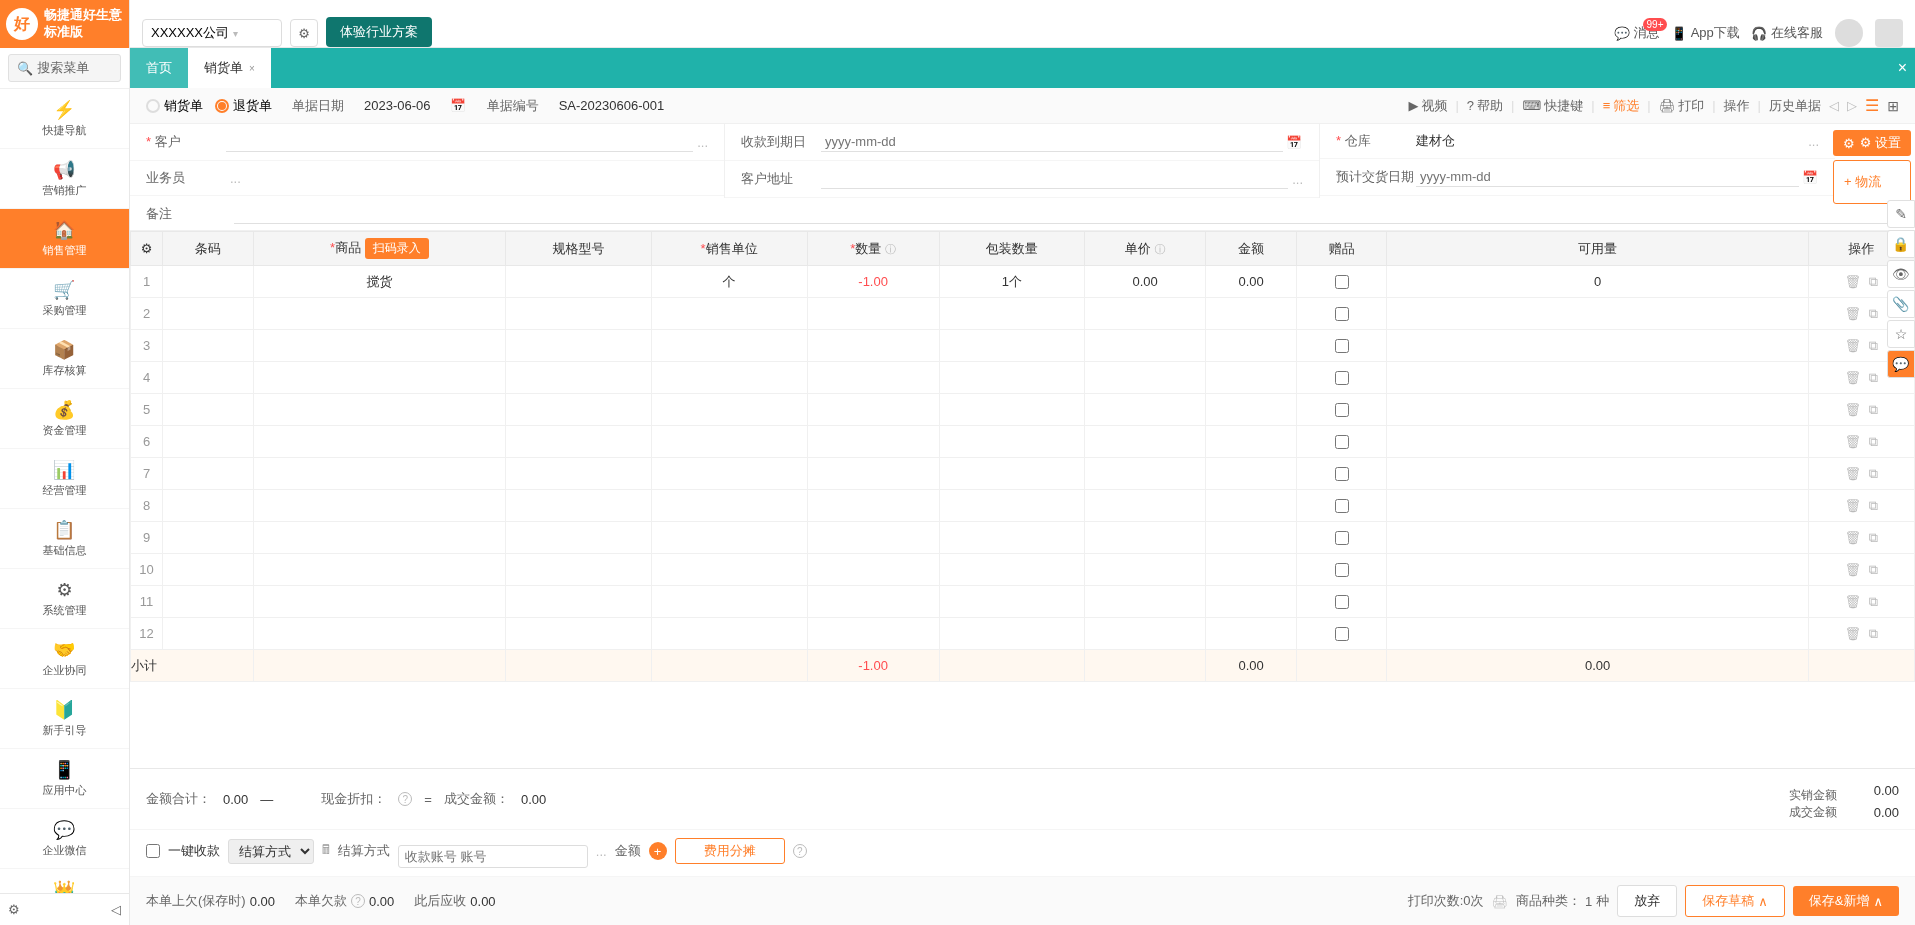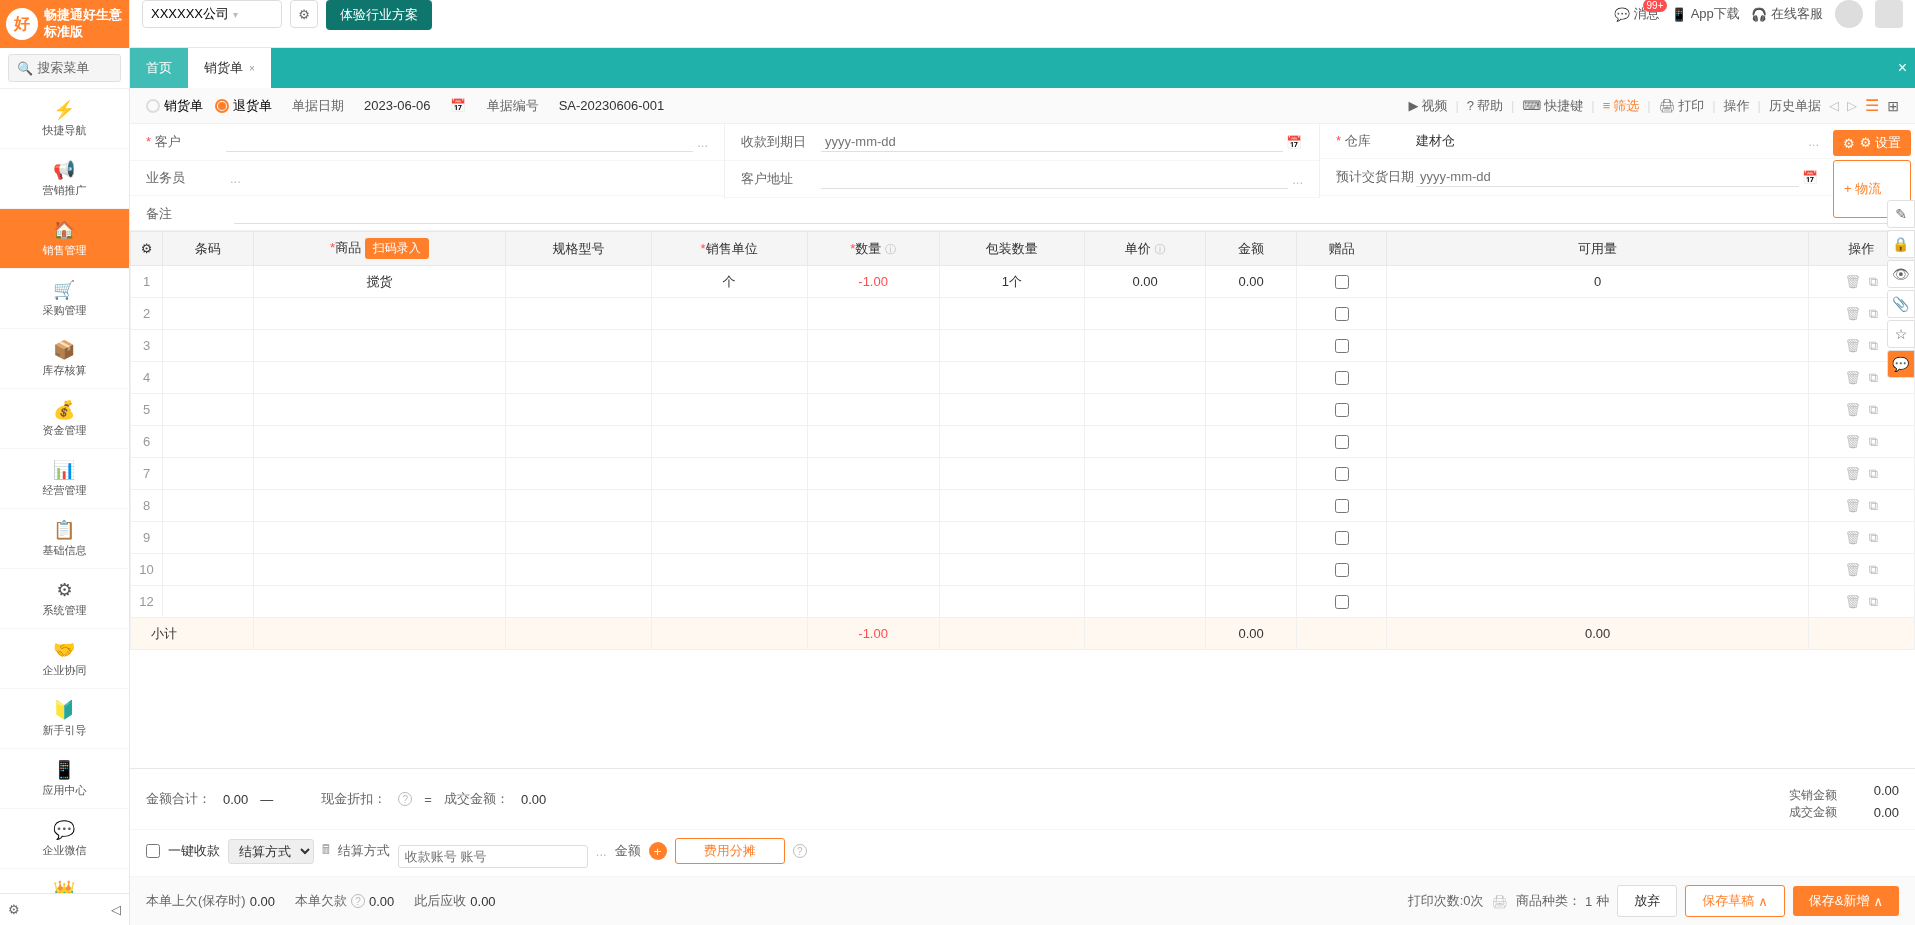--- a/index.html
+++ b/index.html
@@ -16,21 +16,21 @@
     .sidebar-item { display: flex; flex-direction: column; align-items: center; padding: 10px 0; cursor: pointer; color: #555; border-bottom: 1px solid #f5f5f5; position: relative; }
     .sidebar-item.active { background: #ff7f2a; color: #fff; }
     .sidebar-item-icon { font-size: 18px; margin-bottom: 2px; }
     .sidebar-item-label { font-size: 11px; }
     .sidebar-bottom { padding: 8px; display: flex; align-items: center; justify-content: space-between; border-top: 1px solid #e8e8e8; }
 
     
     .main { flex: 1; display: flex; flex-direction: column; height: 925px; overflow: hidden; }
 
     
-    .topbar { height: 48px; background: #fff; border-bottom: 1px solid #e8e8e8; display: flex; align-items: flex-start; padding: 0 12px; gap: 8px; flex-shrink: 0; }
+    .topbar { height: 48px; background: #fff; border-bottom: 1px solid #e8e8e8; display: flex; align-items: flex-end; padding: 0 12px; gap: 8px; flex-shrink: 0; }
     .company-select { display: flex; align-items: center; gap: 4px; border: 1px solid #ddd; border-radius: 4px; padding: 4px 8px; cursor: pointer; min-width: 140px; background: #fff; }
     .topbar-settings { width: 28px; height: 28px; border: 1px solid #ddd; border-radius: 4px; display: flex; align-items: center; justify-content: center; cursor: pointer; color: #666; }
     .topbar-trial-btn { background: #0f766e; color: #fff; border: none; border-radius: 4px; padding: 6px 14px; cursor: pointer; font-size: 13px; }
     .topbar-spacer { flex: 1; }
     .topbar-right { display: flex; align-items: center; gap: 12px; }
     .topbar-msg { display: flex; align-items: center; gap: 3px; cursor: pointer; color: #555; position: relative; }
     .topbar-badge { background: #ff4d4f; color: #fff; border-radius: 10px; font-size: 10px; padding: 1px 4px; position: absolute; top: -6px; right: -8px; }
     .topbar-app { display: flex; align-items: center; gap: 3px; cursor: pointer; color: #555; }
     .topbar-service { display: flex; align-items: center; gap: 3px; cursor: pointer; color: #555; }
     .topbar-avatar { width: 28px; height: 28px; background: #ddd; border-radius: 50%; cursor: pointer; }
@@ -55,21 +55,21 @@
     .tool-separator { color: #ddd; }
     .form-row { display: flex; align-items: center; padding: 8px 16px; border-bottom: 1px solid #f5f5f5; }
     .form-label { color: #666; width: 80px; flex-shrink: 0; }
     .form-label.required::before { content: '* '; color: #ff4d4f; }
     .form-input { flex: 1; border: none; border-bottom: 1px solid #e0e0e0; padding: 2px 4px; color: #333; outline: none; background: transparent; }
     .form-dots { color: #bbb; cursor: pointer; margin-left: 4px; }
     .form-cal { color: #bbb; cursor: pointer; margin-left: 4px; }
     .form-field-col { border-right: 1px solid #f0f0f0; }
     .form-field-col:last-child { border-right: none; }
     .action-btn-setting { background: #ff7f2a; color: #fff; border: none; border-radius: 3px; padding: 4px 10px; cursor: pointer; font-size: 12px; display: flex; align-items: center; gap: 3px; }
-    .action-btn-logistics { background: #fff; color: #ff7f2a; border: 1px solid #ff7f2a; border-radius: 3px; padding: 19px 10px; cursor: pointer; font-size: 12px; display: flex; align-items: center; gap: 3px; }
+    .action-btn-logistics { background: #fff; color: #ff7f2a; border: 1px solid #ff7f2a; border-radius: 3px; padding: 12px 10px; cursor: pointer; font-size: 12px; display: flex; align-items: center; gap: 3px; }
 
     
     .table-area { flex: 1; overflow: auto; background: #fff; }
     .data-table { width: 100%; border-collapse: collapse; }
     .data-table th { background: #f5f5f5; border: 1px solid #e8e8e8; padding: 6px 8px; text-align: center; font-weight: normal; color: #333; white-space: nowrap; }
     .data-table td { border: 1px solid #f0f0f0; padding: 4px 8px; text-align: center; color: #333; height: 32px; }
     .data-table td.num-col { color: #ff4d4f; }
     .data-table .row-num { color: #999; text-align: center; }
     .scan-btn { background: #ff7f2a; color: #fff; border: none; border-radius: 3px; padding: 2px 8px; font-size: 12px; cursor: pointer; }
     .subtotal-row td { background: #fff8f0; font-weight: 500; }
@@ -576,20 +576,41 @@
                   <input type="checkbox" style="">
                 </div>
               </td>
       <td></td>
       <td>
         <span style="cursor:pointer;color:#bbb;margin-right:4px;">🗑</span>
         <span style="cursor:pointer;color:#bbb;">⧉</span>
       </td>
     </tr>
             <tr>
+      <td class="row-num">11</td>
+      <td></td>
+      <td></td>
+      <td></td>
+      <td></td>
+      <td class=""></td>
+      <td></td>
+      <td></td>
+      <td></td>
+      <td>
+                <div class="checkbox-cell">
+                  <input type="checkbox" style="">
+                </div>
+              </td>
+      <td></td>
+      <td>
+        <span style="cursor:pointer;color:#bbb;margin-right:4px;">🗑</span>
+        <span style="cursor:pointer;color:#bbb;">⧉</span>
+      </td>
+    </tr>
+            <tr>
       <td class="row-num">12</td>
       <td></td>
       <td></td>
       <td></td>
       <td></td>
       <td class=""></td>
       <td></td>
       <td></td>
       <td></td>
       <td>
@@ -599,21 +620,21 @@
               </td>
       <td></td>
       <td>
         <span style="cursor:pointer;color:#bbb;margin-right:4px;">🗑</span>
         <span style="cursor:pointer;color:#bbb;">⧉</span>
       </td>
     </tr>
           </tbody>
         <tfoot>
           <tr class="subtotal-row">
-            <td colspan="2" style="text-align:left;padding-left:20px;">小计</td>
+            <td colspan="2" style="text-align:left;padding-left:0;">小计</td>
             <td></td>
             <td></td>
             <td></td>
             <td style="color:#ff4d4f;">-1.00</td>
             <td></td>
             <td></td>
             <td>0.00</td>
             <td></td>
             <td>0.00</td>
             <td></td>

